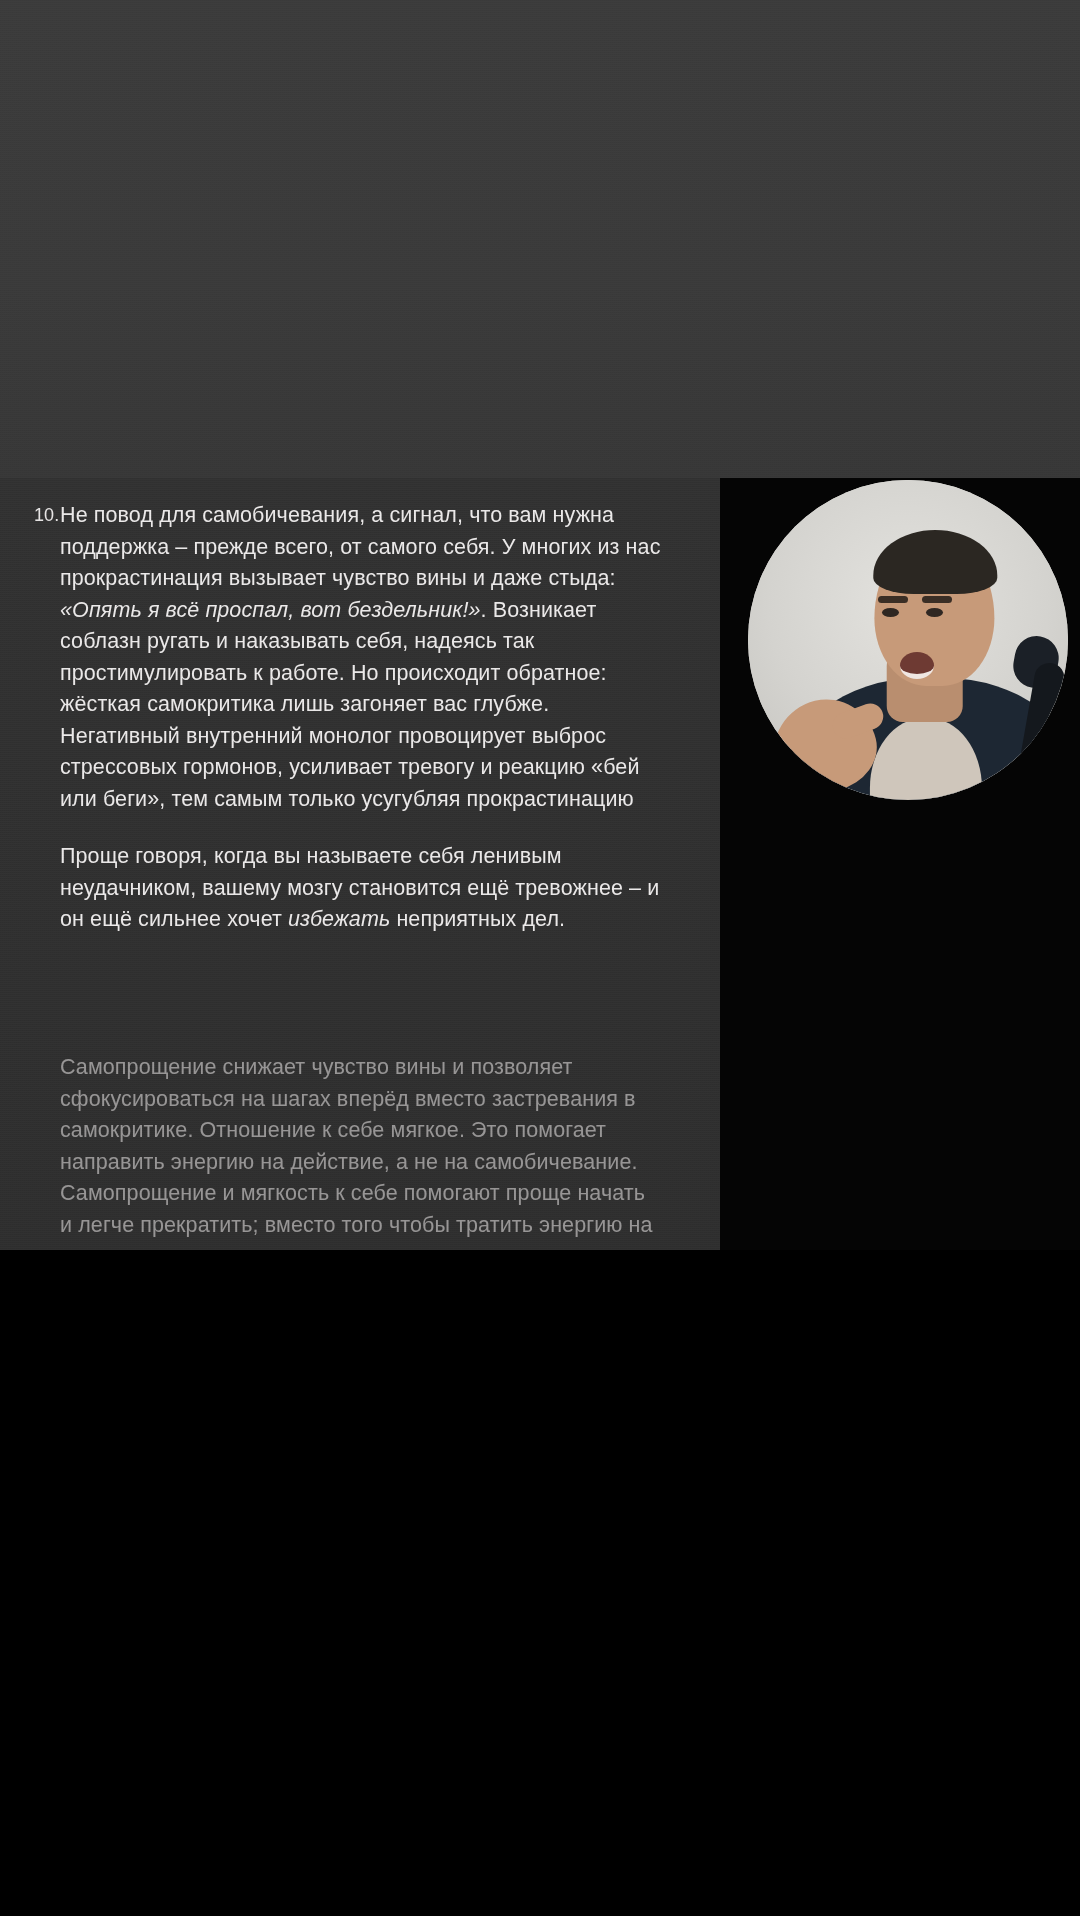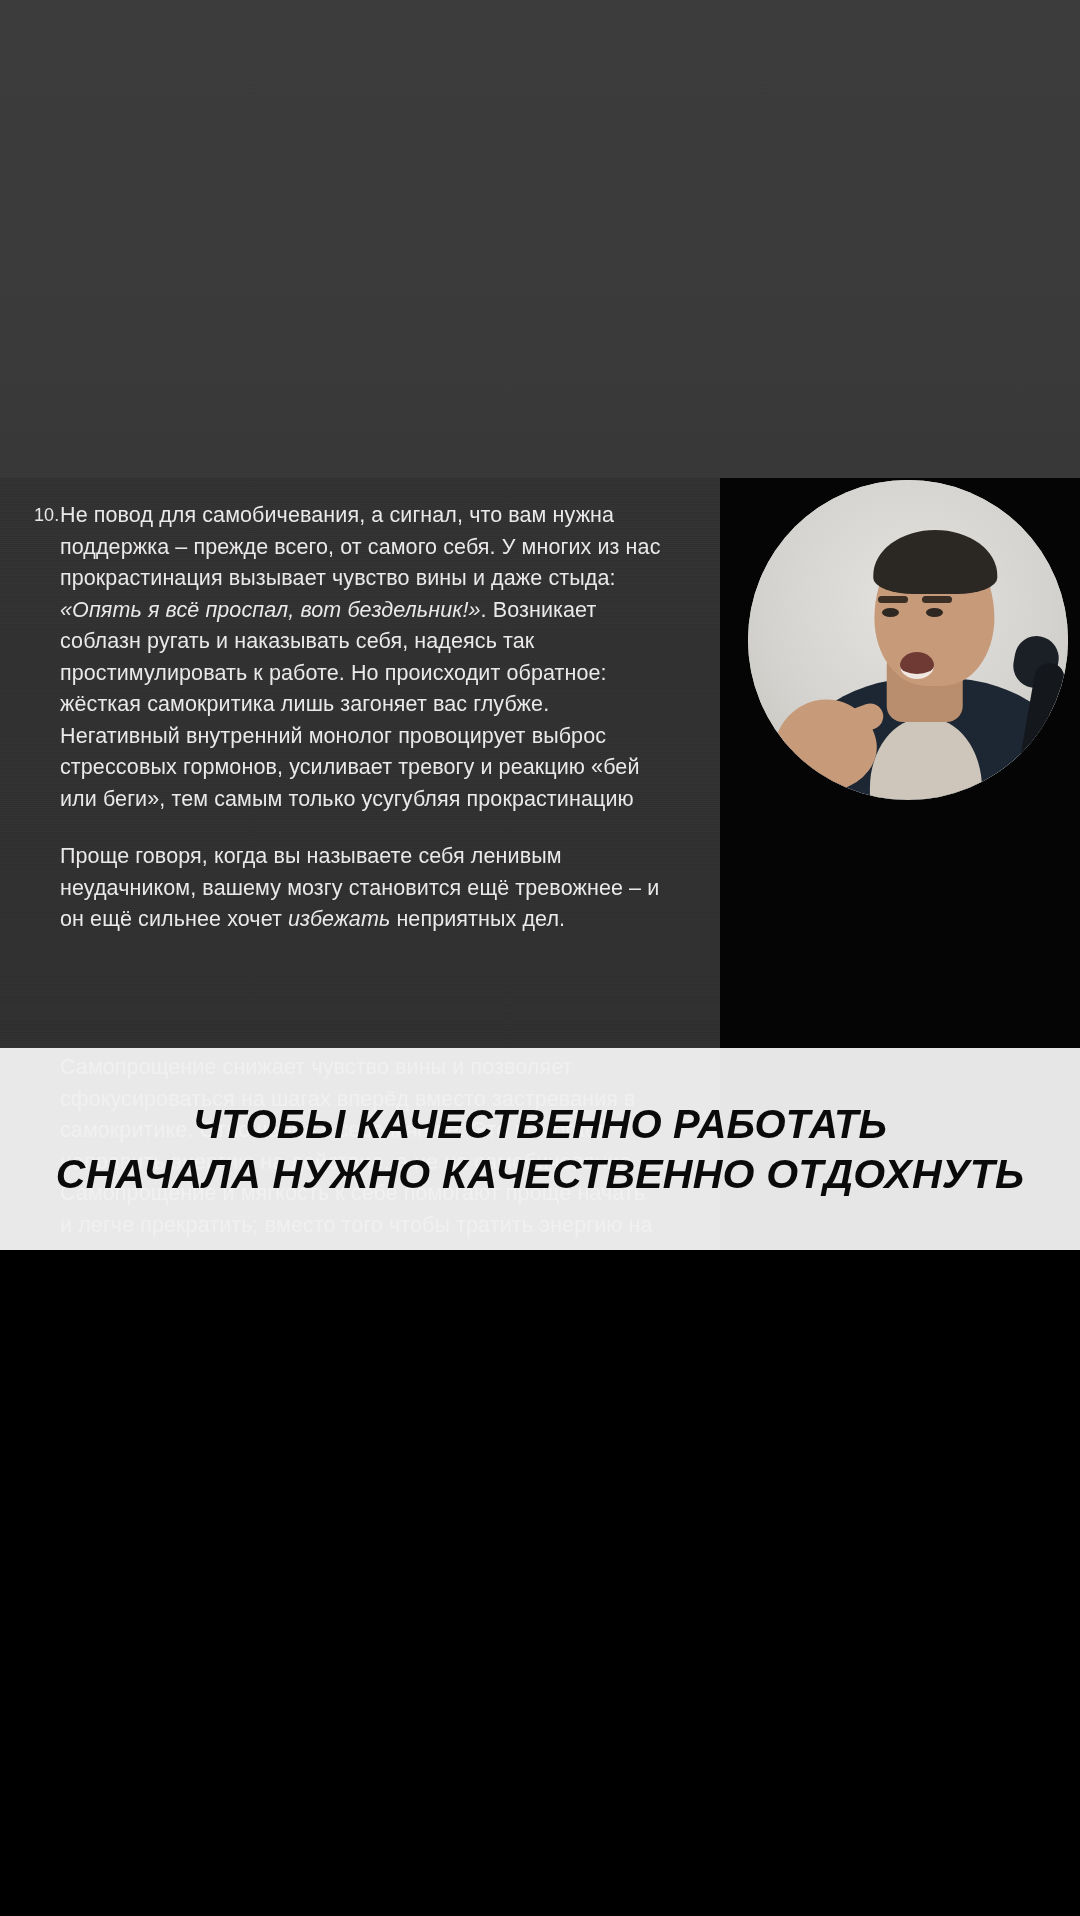--- a/index.html
+++ b/index.html
@@ -329,20 +329,16 @@
       <div class="eye-l"></div>
       <div class="eye-r"></div>
       <div class="mouth"></div>
       <div class="hand"></div>
       <div class="finger"></div>
       <div class="mic-head"></div>
       <div class="mic"></div>
     </div>
   </div>
 
-  <div class="caption-banner banner-z">
-    <div class="caption-line">ЧТОБЫ КАЧЕСТВЕННО РАБОТАТЬ</div>
-    <div class="caption-line l2">СНАЧАЛА НУЖНО КАЧЕСТВЕННО ОТДОХНУТЬ</div>
-  </div>
 
   <div class="bottom-black"></div>
 
 </div>
 
 </body></html>

